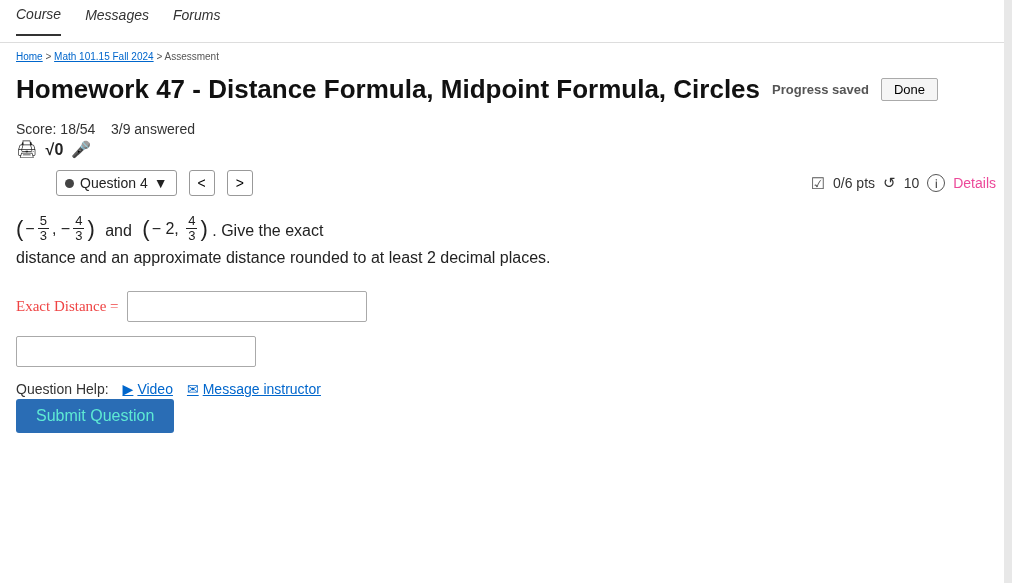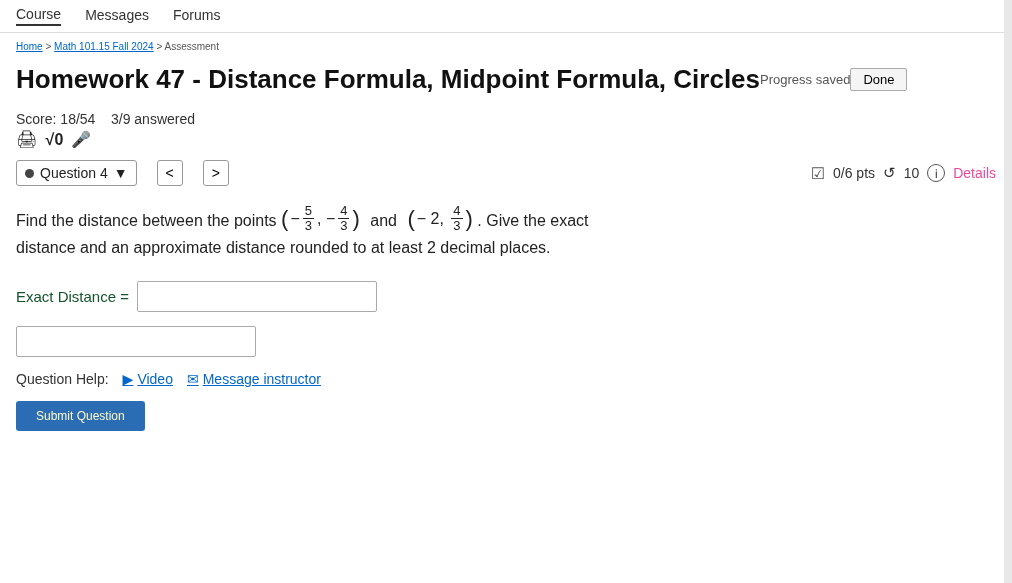--- a/index.html
+++ b/index.html
@@ -18,51 +18,54 @@
       align-items: center;
       background: #fff;
       border-bottom: 1px solid #ddd;
       padding: 6px 16px;
       gap: 24px;
     }
     .top-nav-item {
       font-size: 14px;
       color: #333;
       cursor: pointer;
-      padding-bottom: 2px;
+      padding-bottom: 12px;
+      font-style: italic;
     }
     .top-nav-item.active {
       border-bottom: 2px solid #333;
     }
     
     .breadcrumb {
       padding: 8px 16px 4px;
       font-size: 10px;
       color: #0066cc;
     }
     .breadcrumb a { color: #0066cc; text-decoration: underline; cursor: pointer; }
     .breadcrumb span { color: #555; }
     
     .main-content {
       padding: 8px 16px 16px;
     }
     
     .title-row {
       display: flex;
       align-items: center;
+      gap: 12px;
       margin-bottom: 4px;
     }
     .page-title {
       font-size: 26px;
       font-weight: bold;
       color: #111;
     }
     .progress-saved {
       font-size: 13px;
       color: #555;
+      font-weight: bold;
     }
     .done-btn {
       border: 1px solid #aaa;
       background: #f5f5f5;
       padding: 3px 12px;
       font-size: 13px;
       cursor: pointer;
       border-radius: 2px;
     }
     
@@ -82,21 +85,22 @@
     
     .question-toolbar {
       display: flex;
       align-items: center;
       justify-content: space-between;
       margin-bottom: 18px;
     }
     .question-toolbar-left {
       display: flex;
       align-items: center;
-      gap: 20px;
+      gap: 12px;
+      margin-left: 40px;
     }
     .question-select {
       display: flex;
       align-items: center;
       border: 1px solid #999;
       border-radius: 3px;
       padding: 4px 8px;
       background: #fff;
       font-size: 14px;
       cursor: pointer;
@@ -133,60 +137,61 @@
     }
     
     .input-row {
       display: flex;
       align-items: center;
       gap: 8px;
       margin-bottom: 14px;
     }
     .input-label {
       font-size: 15px;
-      color: #14532d;
+      color: #ef4444;
       white-space: nowrap;
+      font-family: Liberation Serif, serif;
     }
     .answer-input {
       border: 1px solid #aaa;
       border-radius: 2px;
       padding: 6px 10px;
       font-size: 15px;
       width: 240px;
       outline: none;
     }
     .simplify-note {
       font-size: 14px;
       color: #222;
       margin-bottom: 14px;
     }
     
     .question-help {
       font-size: 14px;
       color: #333;
-      margin-bottom: 14px;
+      margin-bottom: 2px;
       display: flex;
       align-items: center;
       gap: 14px;
     }
     .help-link {
       color: #0066cc;
       text-decoration: underline;
       cursor: pointer;
       display: flex;
       align-items: center;
       gap: 4px;
     }
     
     .submit-btn {
       background: #2a6db5;
-      color: #fef9c3;
+      color: #5eead4;
       border: none;
       padding: 8px 20px;
-      font-size: 12px;
+      font-size: 16px;
       border-radius: 3px;
       cursor: pointer;
     }
     
     .right-edge {
       position: fixed;
       right: 0;
       top: 0;
       width: 8px;
       height: 100%;
@@ -269,21 +274,20 @@
       <span style="font-size:15px;">↺</span>
       <span>10</span>
       <span style="font-size:15px; border: 1.5px solid #555; border-radius:50%; width:18px; height:18px; display:inline-flex; align-items:center; justify-content:center; font-size:12px;">ℹ</span>
       <span class="details-link">Details</span>
     </div>
   </div>
 
   
   <div class="question-body">
     <p>
-      <span>Find the distance between the points</span>
       
       <span class="paren-expr">
         <span class="big-paren">(</span>
         <span style="font-size:16px;">−</span>
         <span class="frac">
             <span class="num">5</span>
             <span class="den">3</span>
           </span>
         <span style="font-size:16px;">,&nbsp;−</span>
         <span class="frac">

